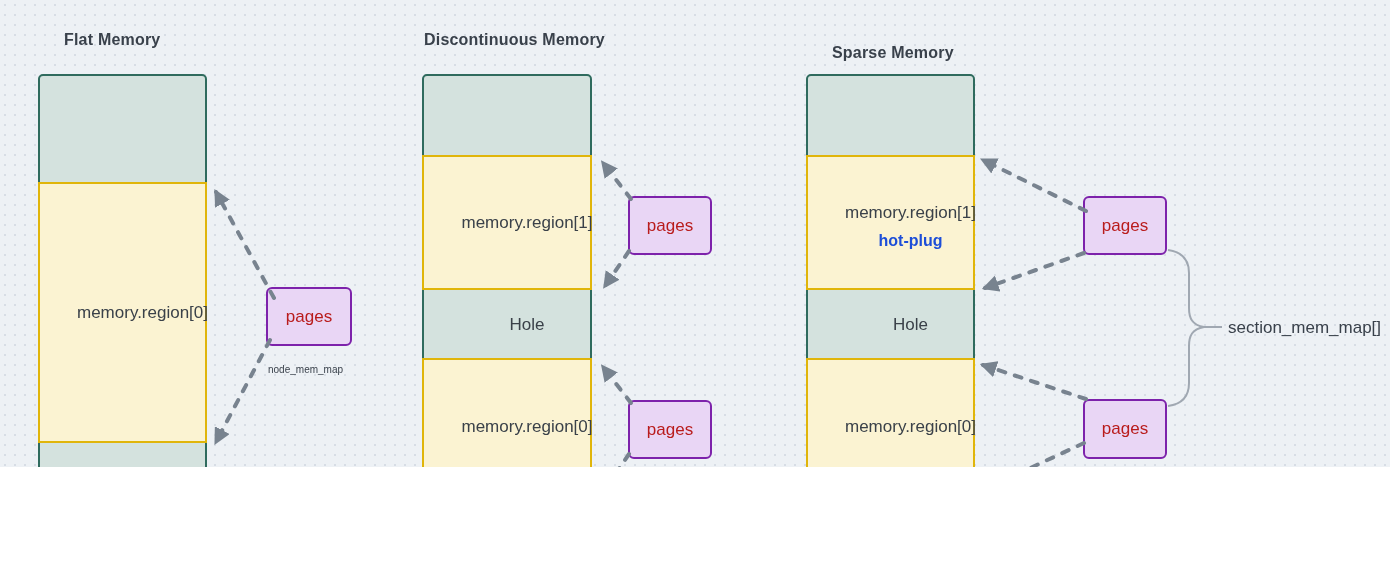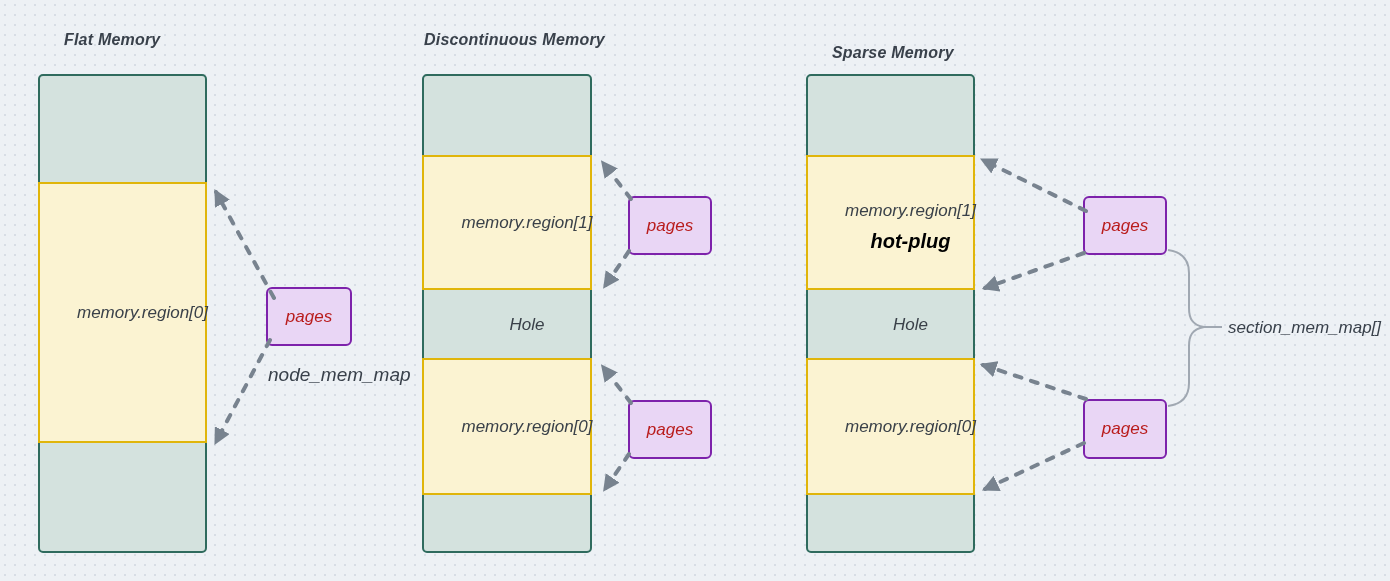--- a/index.html
+++ b/index.html
@@ -3,26 +3,25 @@
 <meta charset="utf-8">
 <style>
   * { box-sizing: border-box; margin: 0; padding: 0; }
   html,body { width: 1390px; height: 581px; }
   body {
     font-family: "Liberation Sans", "DejaVu Sans", sans-serif;
     color: #3a4149;
   }
   #canvas {
     position: relative;
-    width: 1390px; height: 581px;
+    width: 1390px; height: 467px;
     overflow: hidden;
     background-color: #edf1f5;
     background-image: radial-gradient(circle, #d7dde5 1.1px, transparent 1.4px);
     background-size: 10px 10px;
-    font-style: italic;
   }
   .col-title {
     position: absolute;
     font-size: 16px;
     font-weight: 700;
     color: #39414b;
     letter-spacing: 0.2px;
   }
   .mem-col { position: absolute; }
   .seg {
@@ -42,39 +41,39 @@
   }
   .seg.yellow {
     background: #fbf3d2;
     border: 2px solid #e0b50a;
     z-index: 2;
   }
   .seg.round-top { border-radius: 5px 5px 0 0; }
   .seg.round-bottom { border-radius: 0 0 5px 5px; }
   .hotplug {
     margin-top: 9px;
-    font-size: 20px;
+    font-size: 16px;
     font-weight: 700;
-    color: #000000;
+    color: #1d4ed8;
   }
   .pages-box {
     position: absolute;
     background: #e9d6f5;
     border: 2px solid #7d22ab;
     border-radius: 6px;
     display: flex;
     align-items: center;
     justify-content: center;
     font-size: 17px;
     color: #b91c1c;
     z-index: 3;
   }
   .annotation {
     position: absolute;
-    font-size: 19px;
+    font-size: 10px;
     color: #39414b;
     white-space: nowrap;
     z-index: 3;
   }
   .annotation.big { font-size: 17px; }
   #arrow-layer {
     position: absolute;
     top: 0; left: 0;
     width: 1390px; height: 581px;
     pointer-events: none;

